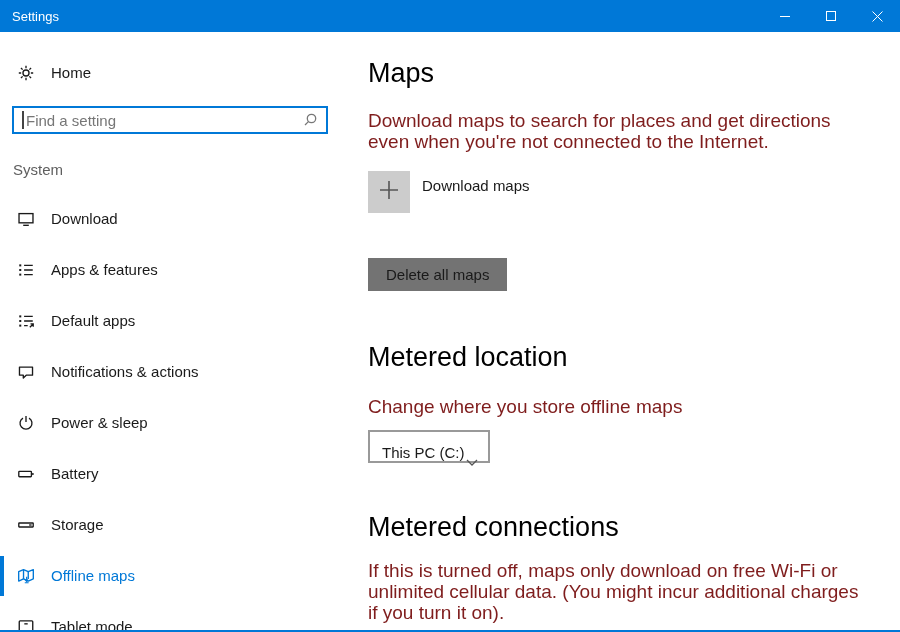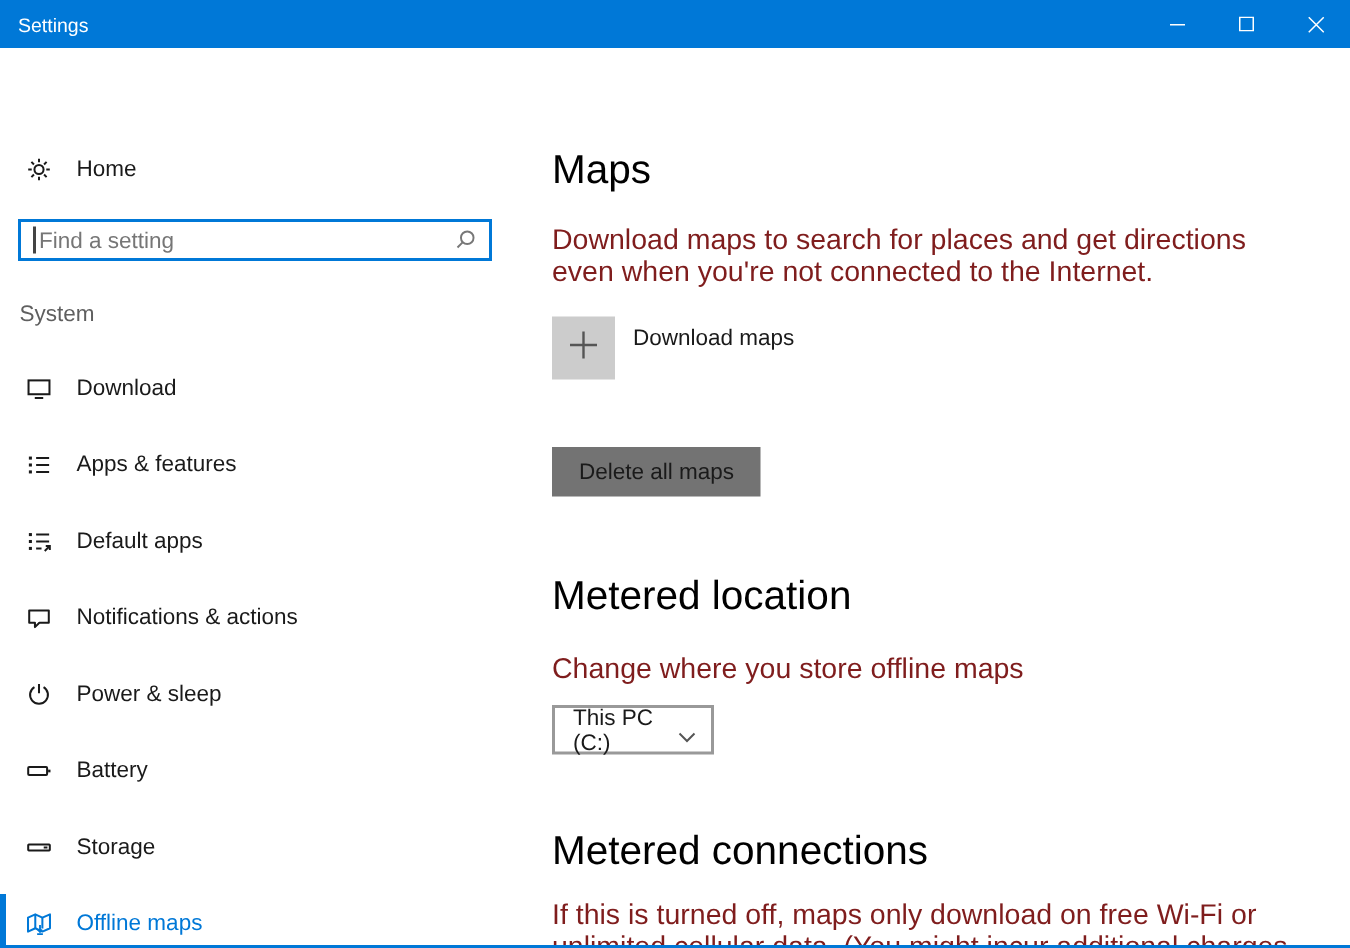--- a/index.html
+++ b/index.html
@@ -17,21 +17,21 @@
   .titlebar {
     height: 32px; background: #0078d7; color: #fff;
     display: flex; align-items: center; flex-shrink: 0;
   }
   .titlebar-title { font-size: 13px; padding-left: 12px; flex: 1; }
   .titlebar-controls { display: flex; height: 100%; }
   .tb-btn { width: 46px; height: 100%; display: flex; align-items: center; justify-content: center; cursor: default; }
   .tb-btn svg { display: block; }
 
   
-  .body-row { flex: 1; display: flex; overflow: hidden; position: relative; margin-top: 40px; }
+  .body-row { flex: 1; display: flex; overflow: hidden; position: relative; }
 
   
   .sidebar { width: 360px; flex-shrink: 0; padding-top: 20px; overflow: hidden; }
   .side-row {
     height: 41px; display: flex; align-items: center; padding-left: 17px; position: relative;
   }
   .side-row .ic { width: 18px; height: 18px; margin-right: 16px; flex-shrink: 0; display: flex; align-items: center; justify-content: center; }
   .side-label { font-size: 15px; color: #1a1a1a; white-space: nowrap; }
 
   .searchbox {
@@ -69,22 +69,22 @@
   .gray-btn {
     margin-top: 45px; display: inline-block; background: #737373; border: none;
     font-family: "Liberation Sans", sans-serif; font-size: 15px; color: #1a1a1a;
     padding: 7px 18px; height: 33px; cursor: default;
   }
 
   .h2-storage { margin-top: 51px; }
   .change-desc { margin-top: 23px; }
 
   .dropdown {
-    margin-top: 13px; width: 108px; height: 33px; border: 2px solid #999;
-    background: #fff; display: flex; align-items: center; padding: 0 10px 0 12px; cursor: default;
+    margin-top: 13px; width: 122px; height: 33px; border: 2px solid #999;
+    background: #fff; display: flex; align-items: flex-end; padding: 0 10px 0 12px; cursor: default;
   }
   .dropdown-value { font-size: 15px; flex: 1; }
   .chev { width: 12px; height: 8px; flex-shrink: 0; }
 
   .h2-metered { margin-top: 49px; }
   .metered-desc { margin-top: 17px; max-width: 494px; }
 
   .toggle-row { margin-top: 12px; display: flex; align-items: center; }
   .toggle {
     width: 44px; height: 20px; border: 2px solid #333; border-radius: 10px;

